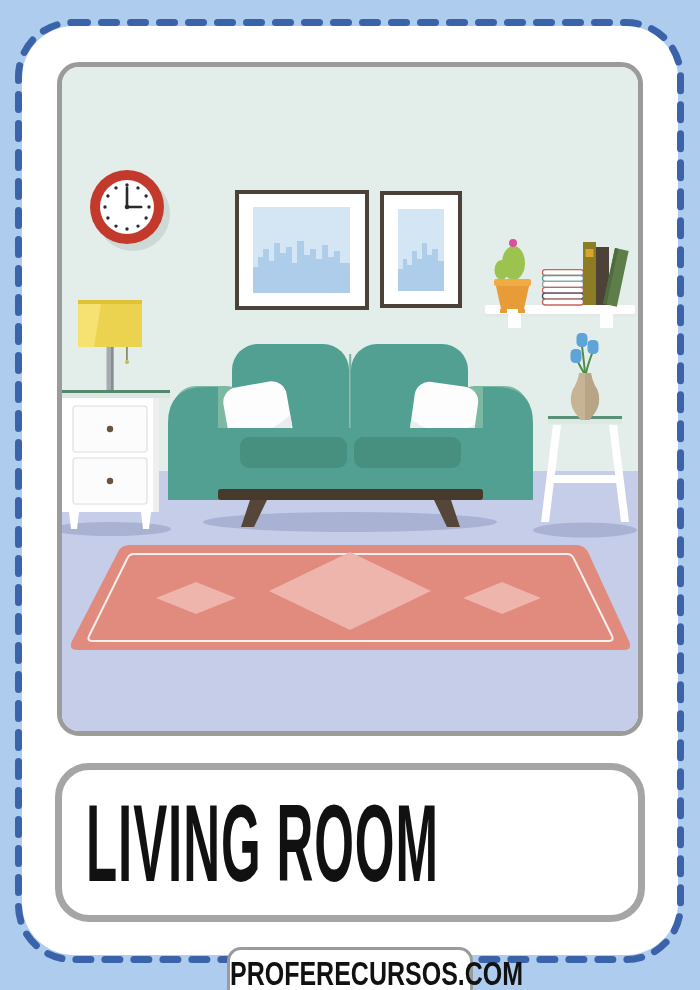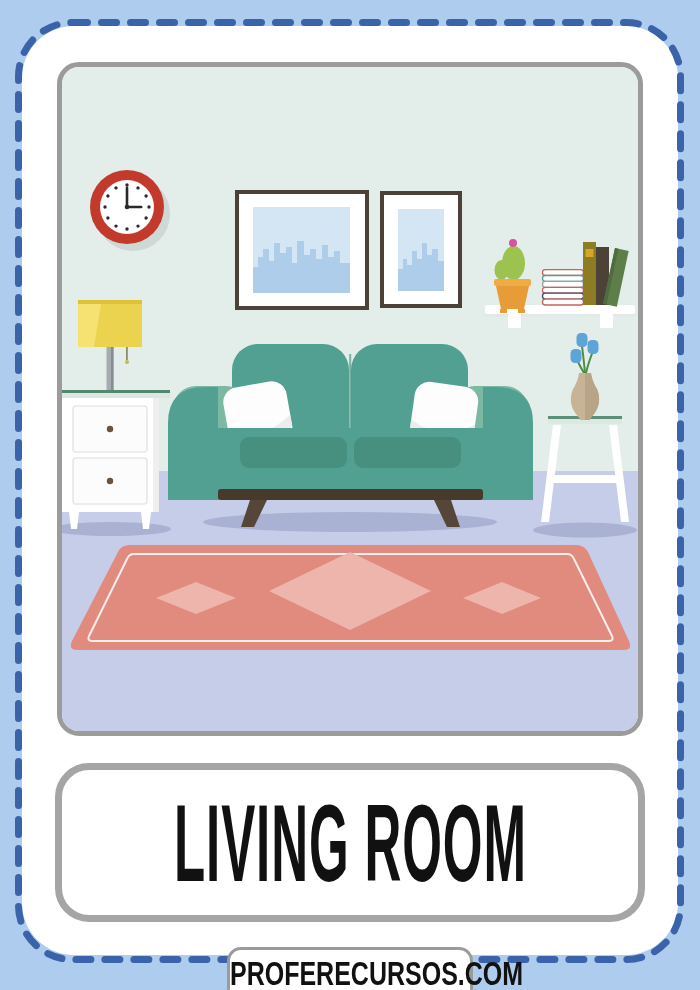--- a/index.html
+++ b/index.html
@@ -15,21 +15,21 @@
   .dashed-svg { position:absolute; left:0; top:0; pointer-events:none; }
   .room-panel {
     position:absolute; left:57px; top:62px; width:586px; height:674px;
     border:5px solid #9b9b9b; border-radius:22px; box-sizing:border-box;
     background:#e3edea; overflow:hidden;
   }
   .room-panel svg { display:block; width:100%; height:100%; }
   .label-box {
     position:absolute; left:55px; top:763px; width:590px; height:159px;
     border:7px solid #a5a5a5; border-radius:34px; box-sizing:border-box;
-    background:#ffffff; display:flex; align-items:center; justify-content:center;
+    background:#ffffff; display:flex; align-items:center; justify-content:flex-start;
   }
   .title-text {
     display:inline-block; font-weight:bold; font-size:58px; color:#111;
     letter-spacing:1px; white-space:nowrap; transform:scale(0.88,1.9);
   }
   .watermark-box {
     position:absolute; left:227px; top:947px; width:246px; height:60px;
     border:3px solid #9b9b9b; border-radius:14px; box-sizing:border-box;
     background:#ffffff; text-align:center; z-index:5;
   }

